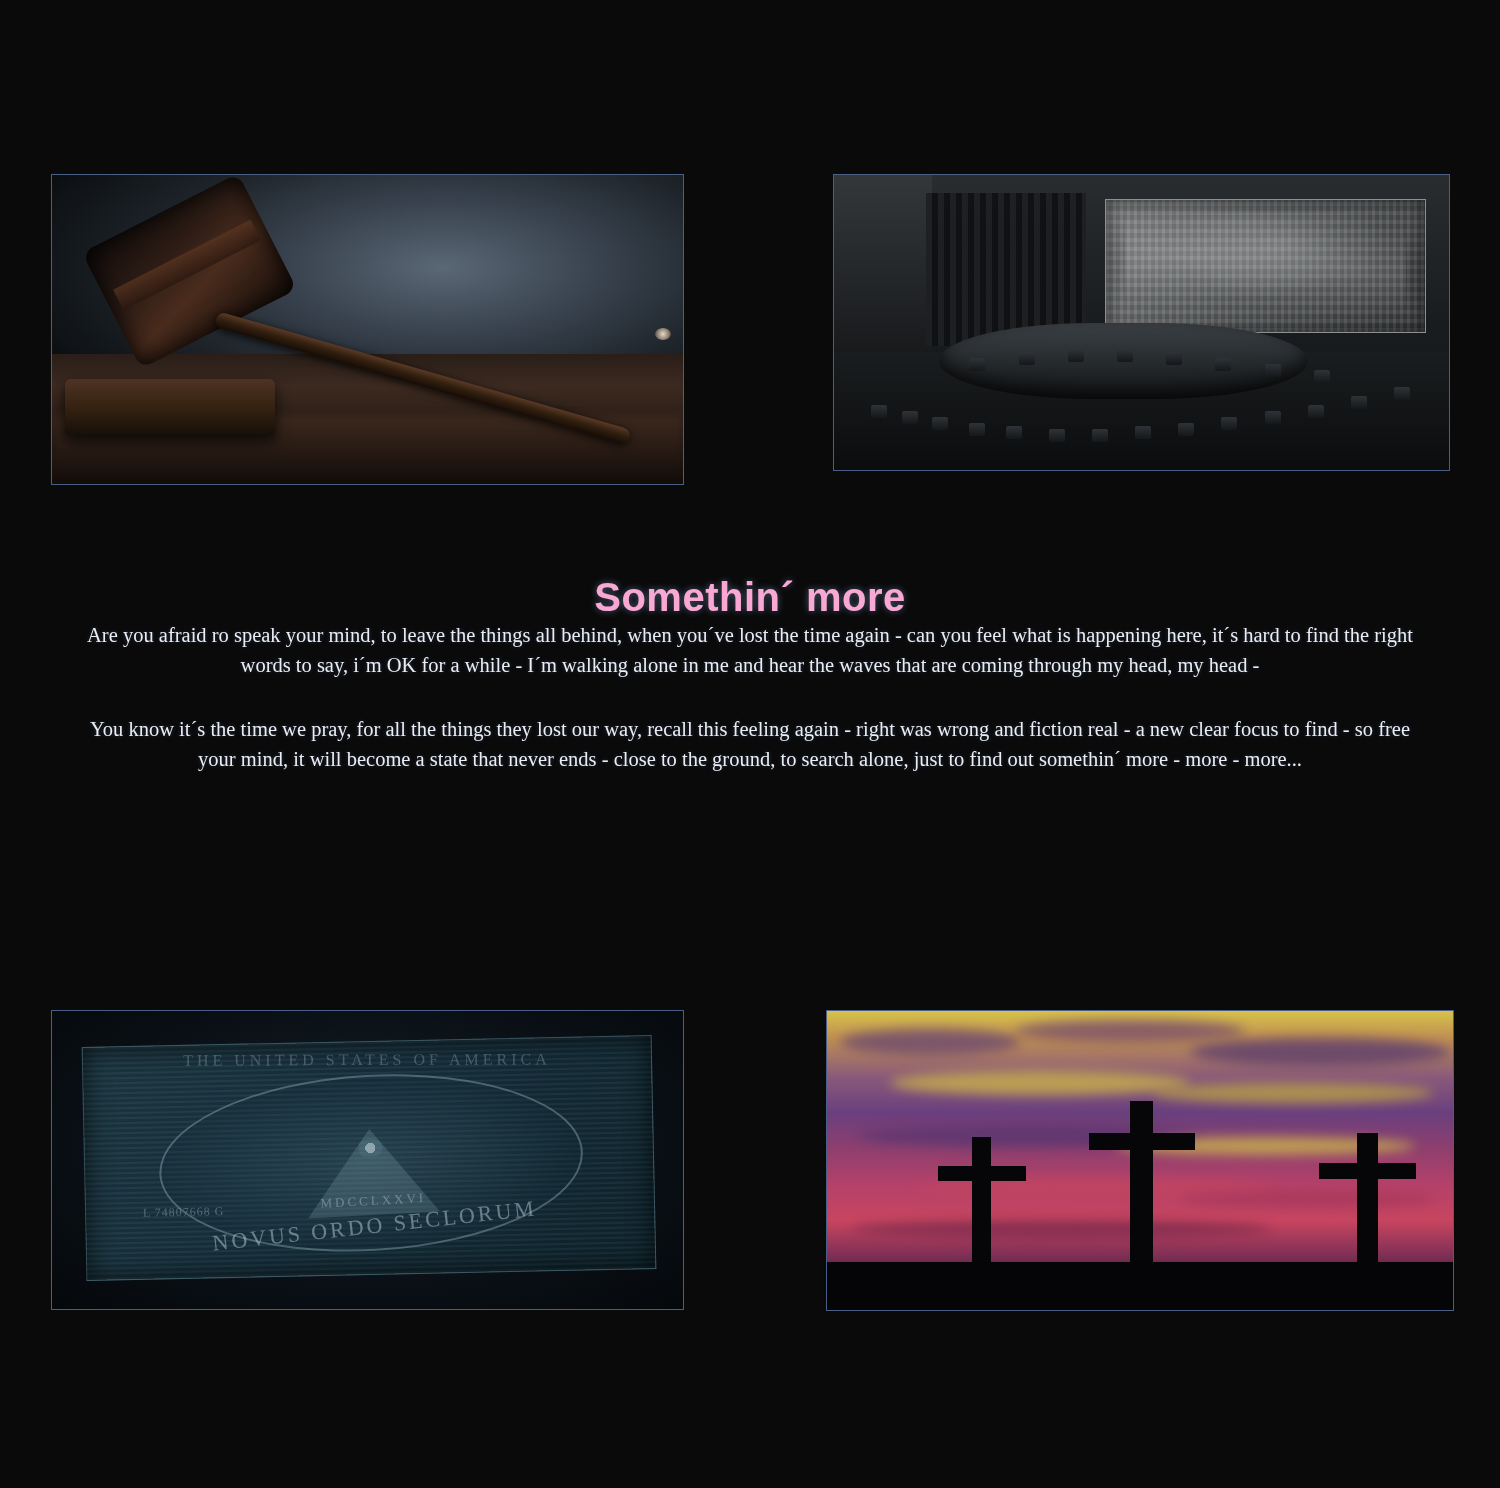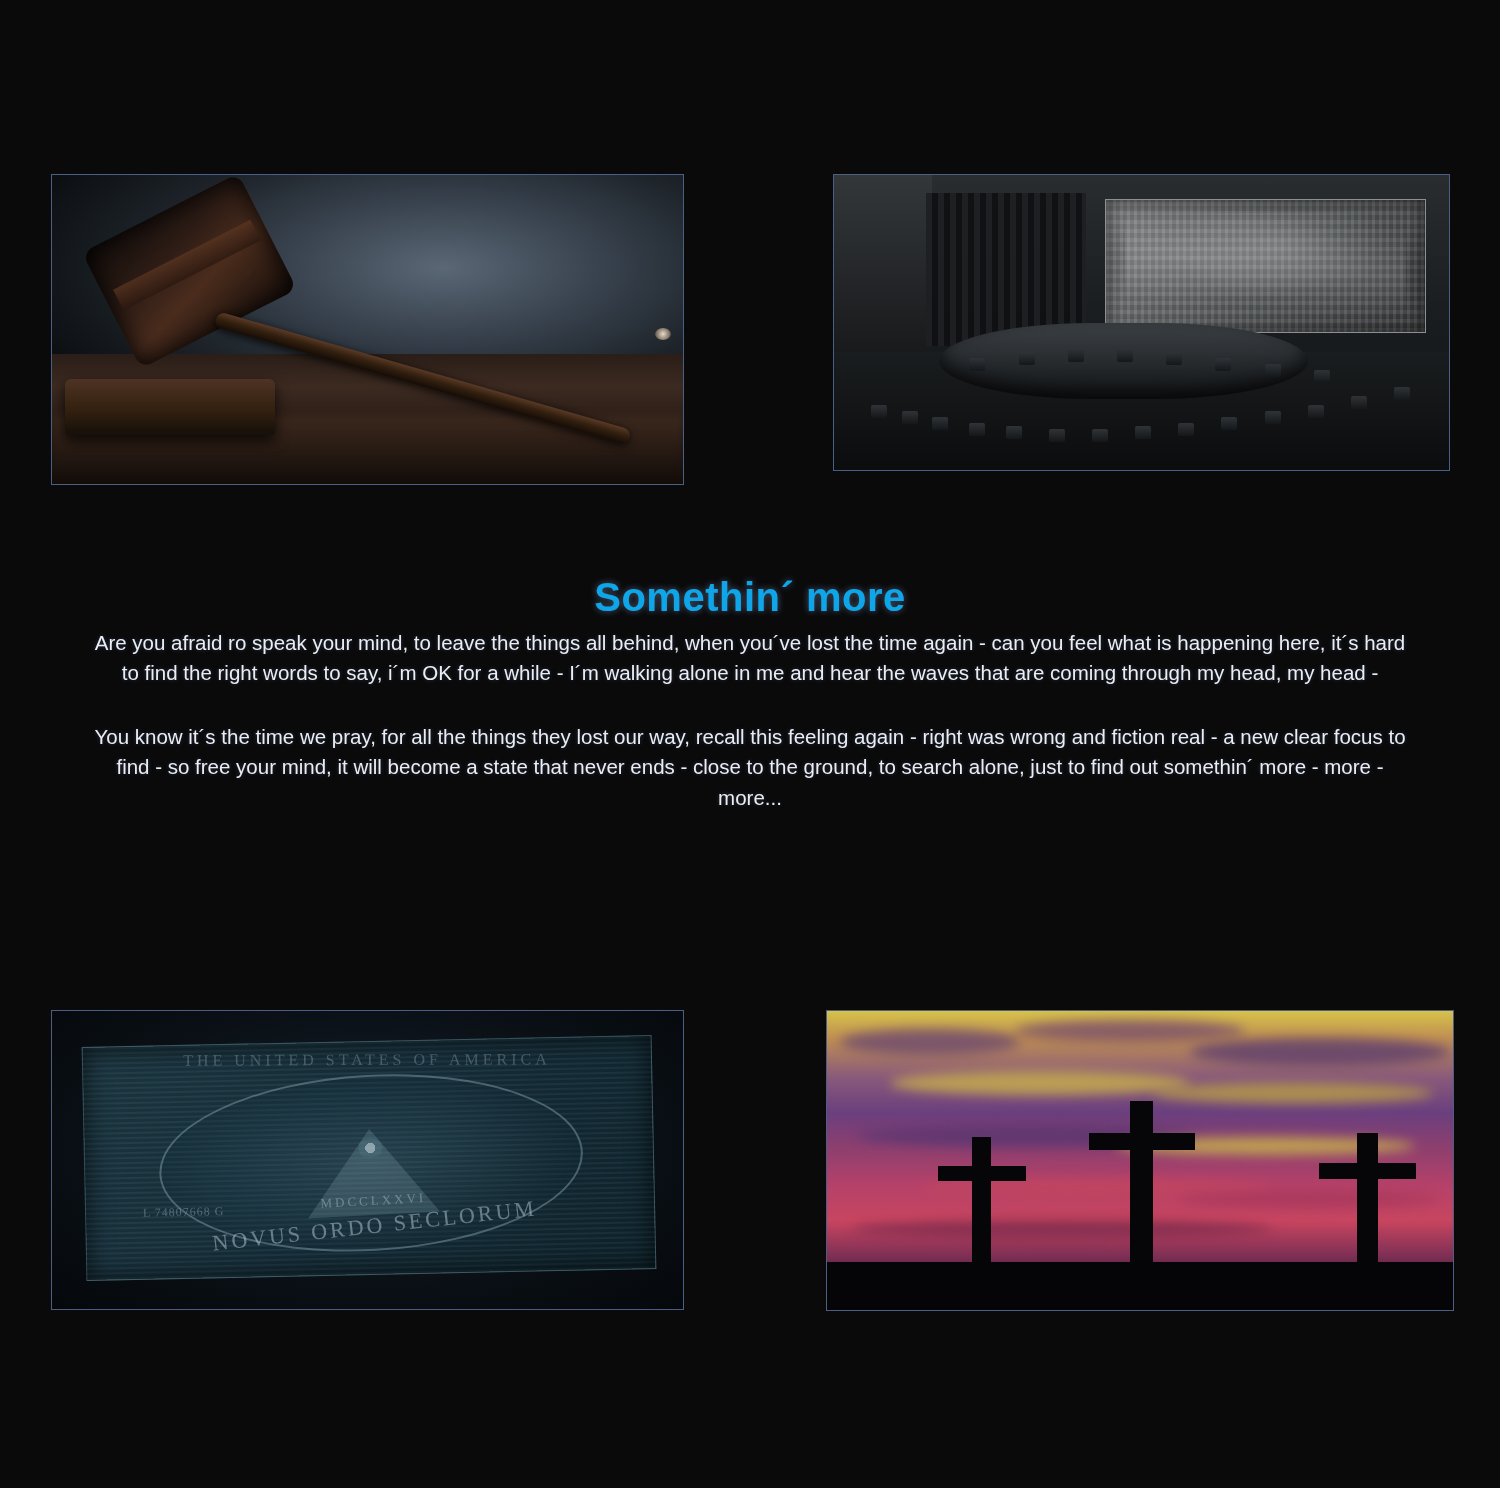--- a/index.html
+++ b/index.html
@@ -237,38 +237,39 @@
     left: 0; right: 0;
     top: 575px;
     text-align: center;
     padding: 0 70px;
     box-sizing: border-box;
   }
   .song-title {
     font-size: 40px;
     font-weight: bold;
     letter-spacing: .5px;
-    color: #0ea5e9;
-    margin: 0 0 8px 0;
+    color: #f9a8d4;
+    margin: 0 0 0 0;
     text-shadow: 0 0 7px rgba(150,180,230,.45);
   }
   .song-credit {
     font-size: 21px;
     font-weight: bold;
     color: #e4e9f1;
     margin: 0 0 36px 0;
     text-shadow: 0 0 5px rgba(150,180,230,.35);
   }
   .verse {
     font-size: 20.5px;
     line-height: 1.47;
     color: #eaeef4;
     margin: 0 auto;
     max-width: 1330px;
     text-shadow: 0 0 4px rgba(120,150,200,.30);
+    font-family: Liberation Serif, serif;
   }
   .verse + .verse { margin-top: 34px; }
 </style>
 </head>
 <body>
 
 <div class="page">
 
   <div class="frame" id="img-gavel">
     <div class="gavel-bg"></div>

